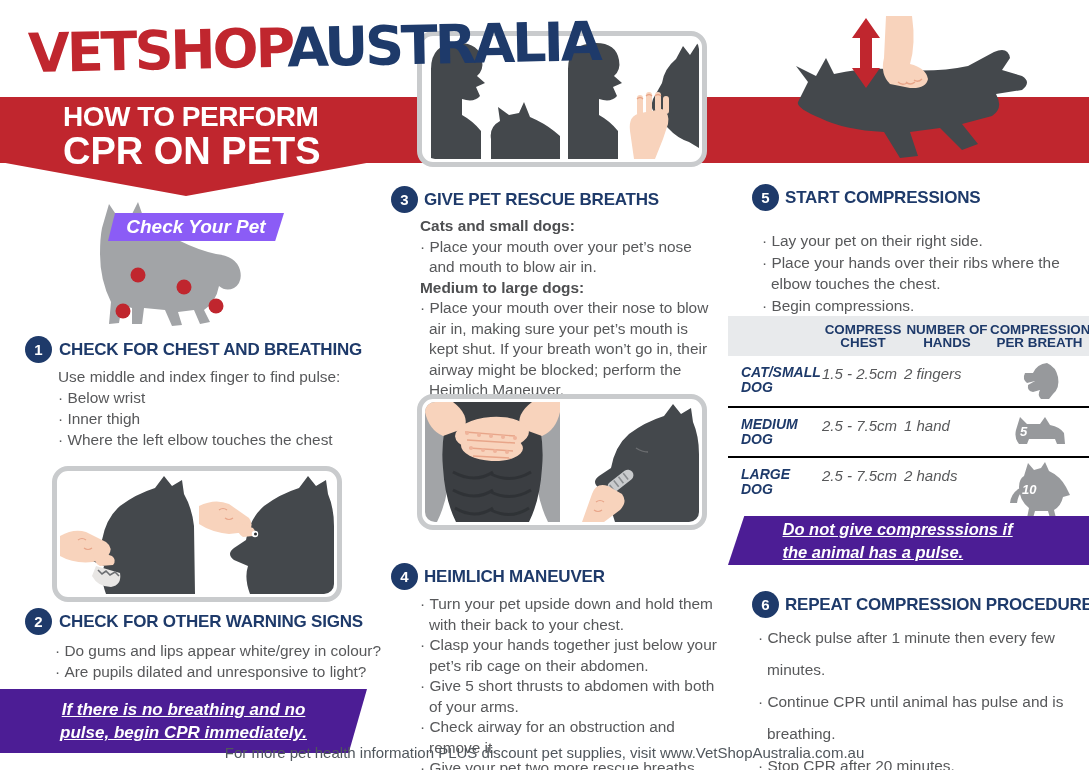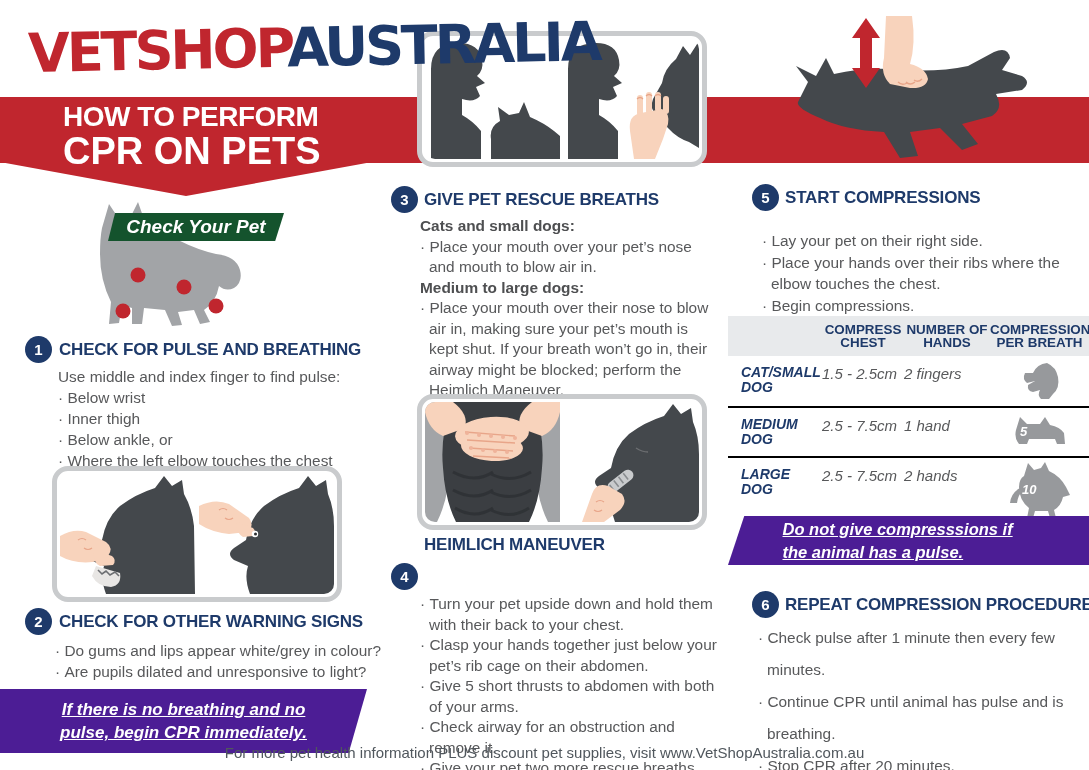--- a/index.html
+++ b/index.html
@@ -26,21 +26,21 @@
   
   .num{position:absolute;width:27px;height:27px;border-radius:50%;background:#1E3A6A;color:#fff;
        font-weight:bold;font-size:15px;display:flex;align-items:center;justify-content:center;z-index:2;}
   .step-title{position:absolute;font-size:17px;font-weight:bold;color:#1E3A6A;letter-spacing:-0.2px;z-index:2;white-space:nowrap;}
   .body-text{position:absolute;font-size:15.4px;line-height:21px;color:#57585A;z-index:2;}
   ul.bullets{list-style:none;margin:0;padding:0;}
   ul.bullets li{padding-left:9px;text-indent:-9px;}
   ul.bullets li::before{content:"\00B7\00A0";}
   .grp-label{font-weight:bold;color:#4E4F51;}
   
-  .ribbon{position:absolute;left:108px;top:213px;width:176px;height:28px;background:#14532d;z-index:3;
+  .ribbon{position:absolute;left:108px;top:213px;width:176px;height:28px;background:#8b5cf6;z-index:3;
           clip-path:polygon(4% 0,100% 0,95% 100%,0 100%);
           display:flex;align-items:center;justify-content:center;color:#fff;
           font-style:italic;font-weight:bold;font-size:19px;}
   
   .warn{position:absolute;background:#4c1d95;color:#fff;font-style:italic;font-weight:bold;z-index:2;
         display:flex;align-items:center;justify-content:center;text-align:center;text-decoration:underline;}
   .warn1{left:0;top:689px;width:367px;height:64px;font-size:17px;line-height:23px;
          clip-path:polygon(0 0,100% 0,95% 100%,0 100%);}
   .warn1 .inner{width:276px;}
   .warn2{left:728px;top:516px;width:361px;height:49px;font-size:16.5px;line-height:23px;
@@ -130,27 +130,26 @@
           <circle cx="51" cy="113" r="7.5"></circle>
           <circle cx="144" cy="108" r="7.5"></circle>
       </g>
     </svg>
   </div>
   <div class="ribbon">
     <span>Check Your Pet</span>
   </div>
 
   <div class="num" style="left:25px;top:336px;">1</div>
-  <div class="step-title" style="left:59px;top:340px;">CHECK FOR PULSE AND BREATHING</div>
+  <div class="step-title" style="left:59px;top:340px;">CHECK FOR CHEST AND BREATHING</div>
   <div class="body-text" style="left:58px;top:366px;width:300px;">
     <div>Use middle and index finger to find pulse:</div>
     <ul class="bullets">
       <li>Below wrist</li>
       <li>Inner thigh</li>
-      <li>Below ankle, or</li>
       <li>Where the left elbow touches the chest</li>
     </ul>
   </div>
 
   <div class="imgbox" style="left:52px;top:466px;">
     <div class="panel rl">
       <svg width="135" height="120" viewBox="0 0 135 120">
         <path fill="#44484C" d="M95 14 L104 2 L112 12 L122 6 L124 20 Q132 34 134 52 L135 120 L46 120 Q40 104 44 92 L30 86 Q22 80 30 74 L42 66 Q46 44 60 32 Q76 20 95 14 Z"></path>
         <path fill="#F8D3BC" d="M0 62 Q14 54 26 58 L46 68 Q54 74 48 82 L33 88 Q14 90 0 82 Z"></path>
         <path fill="#F8D3BC" d="M34 76 L52 82 Q57 86 53 91 L40 92 Q32 88 34 76 Z"></path>
@@ -251,21 +250,21 @@
         <path fill="#F8D3BC" d="M18 120 L28 92 Q32 80 44 84 L58 92 Q64 100 56 108 L40 120 Z"></path>
         <g stroke="#E8A589" stroke-width="1.2" fill="none">
             <path d="M32 100 q4 -3 8 0"></path>
             <path d="M30 108 q4 3 8 0"></path>
           </g>
       </svg>
     </div>
   </div>
 
   <div class="num" style="left:391px;top:563px;">4</div>
-  <div class="step-title" style="left:424px;top:535px;">HEIMLICH MANEUVER</div>
+  <div class="step-title" style="left:424px;top:567px;">HEIMLICH MANEUVER</div>
   <div class="body-text" style="left:420px;top:594px;width:300px;line-height:20.5px;">
     <ul class="bullets">
       <li>Turn your pet upside down and hold them with their back to your chest.</li>
       <li>Clasp your hands together just below your pet’s rib cage on their abdomen.</li>
       <li>Give 5 short thrusts to abdomen with both of your arms.</li>
       <li>Check airway for an obstruction and remove it.</li>
       <li>Give your pet two more rescue breaths.</li>
     </ul>
   </div>
 

